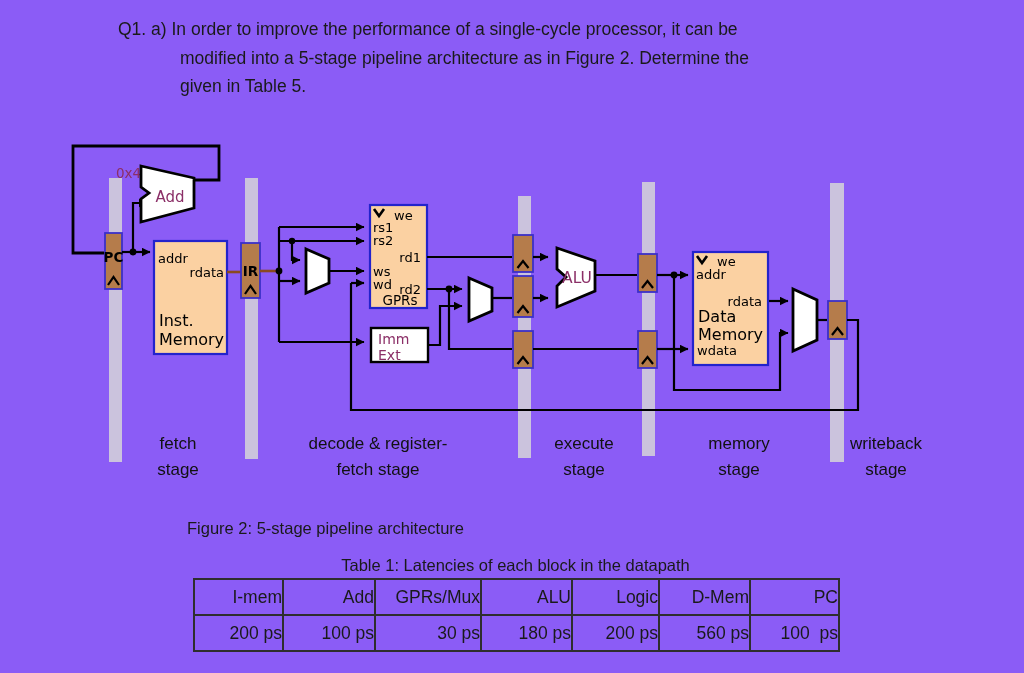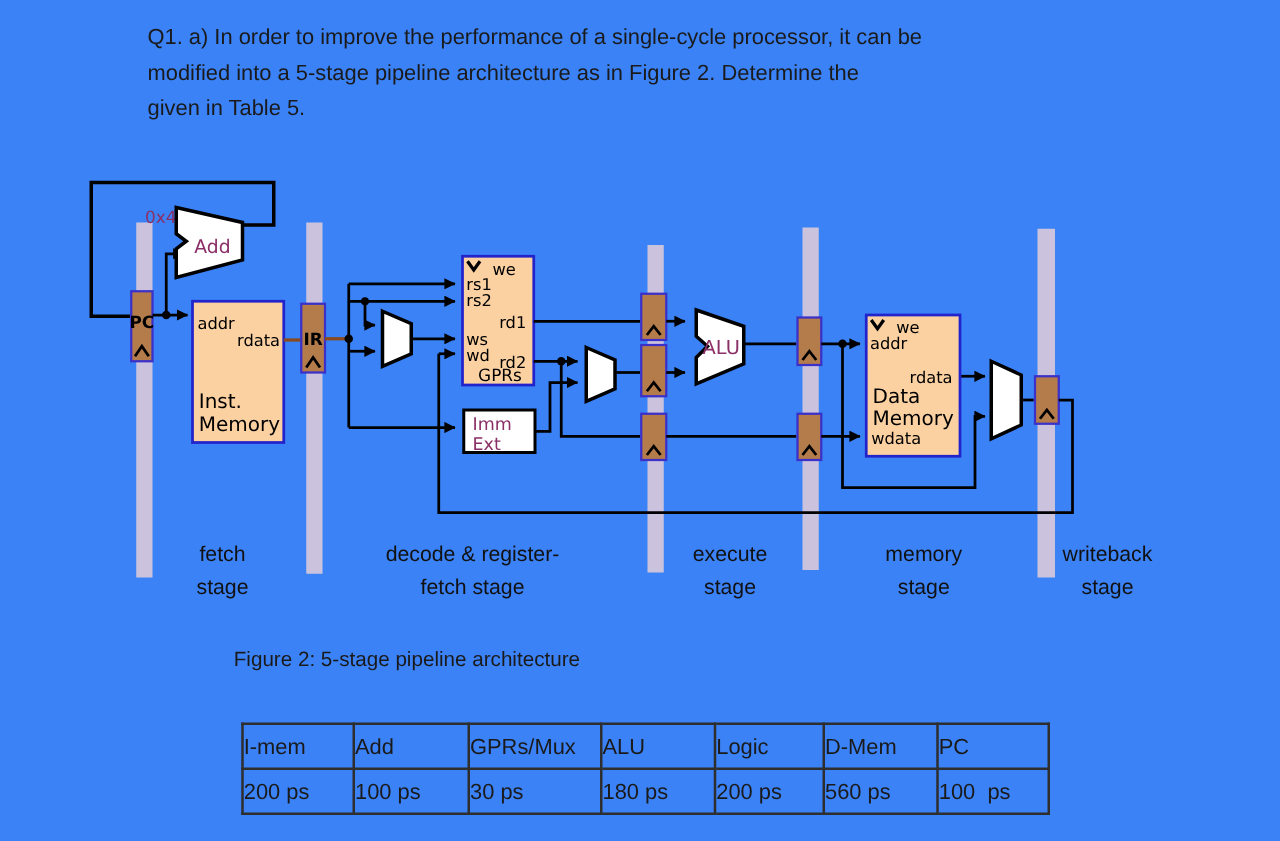--- a/index.html
+++ b/index.html
@@ -1,24 +1,24 @@
 <!DOCTYPE html>
 <html><head>
 <meta charset="utf-8">
 <style>
   html,body{margin:0;padding:0;background:#fff;}
-  .page{position:relative;width:1024px;height:673px;background:#3b82f6;overflow:hidden;
+  .page{position:relative;width:1024px;height:673px;background:#8b5cf6;overflow:hidden;
         font-family:"Liberation Sans",sans-serif;color:#1a1a1a;}
   .question{position:absolute;left:118px;top:15px;width:820px;font-size:17.5px;line-height:28.5px;}
-  .question .cont{}
+  .question .cont{margin-left:62px;}
   .diagram{position:absolute;left:0;top:135px;width:1024px;height:345px;}
   .figcaption{position:absolute;left:187px;top:519px;width:600px;text-align:left;font-size:16.5px;}
   .tabletitle{position:absolute;left:193px;top:556px;width:645px;text-align:center;font-size:16.5px;}
   table.lat{position:absolute;left:193px;top:578px;width:645px;border-collapse:collapse;table-layout:fixed;}
-  table.lat td,table.lat th{border:2px solid #2e2e2e;height:34px;text-align:left;vertical-align:middle;
+  table.lat td,table.lat th{border:2px solid #2e2e2e;height:34px;text-align:right;vertical-align:middle;
         font-size:17.5px;font-weight:normal;white-space:pre;padding:0;}
   
   .wire{stroke:#000;stroke-width:2.2;fill:none;}
   .loop{stroke:#000;stroke-width:2.8;fill:none;}
   .shape{stroke:#000;stroke-width:2.8;fill:#fff;}
   .membox{fill:#fbd1a2;stroke:#2323cc;stroke-width:2.2;}
   .reg{fill:#b57c4b;stroke:#3b30c8;stroke-width:1.8;}
   .bar{fill:#cbc3dd;}
   .caret{stroke:#000;stroke-width:2.2;fill:none;}
   .clk{stroke:#000;stroke-width:2.6;fill:none;}
@@ -197,20 +197,21 @@
       <text class="stagel" x="584" y="475" text-anchor="middle">stage</text>
       <text class="stagel" x="739" y="449" text-anchor="middle">memory</text>
       <text class="stagel" x="739" y="475" text-anchor="middle">stage</text>
       <text class="stagel" x="886" y="449" text-anchor="middle">writeback</text>
       <text class="stagel" x="886" y="475" text-anchor="middle">stage</text>
     </g>
   </svg>
 
   <div class="figcaption">Figure 2: 5-stage pipeline architecture</div>
 
+  <div class="tabletitle">Table 1: Latencies of each block in the datapath</div>
 
   <table class="lat">
     <colgroup>
       <col style="width:89px">
         <col style="width:92px">
         <col style="width:106px">
         <col style="width:91px">
       <col style="width:87px">
         <col style="width:91px">
         <col style="width:89px">

